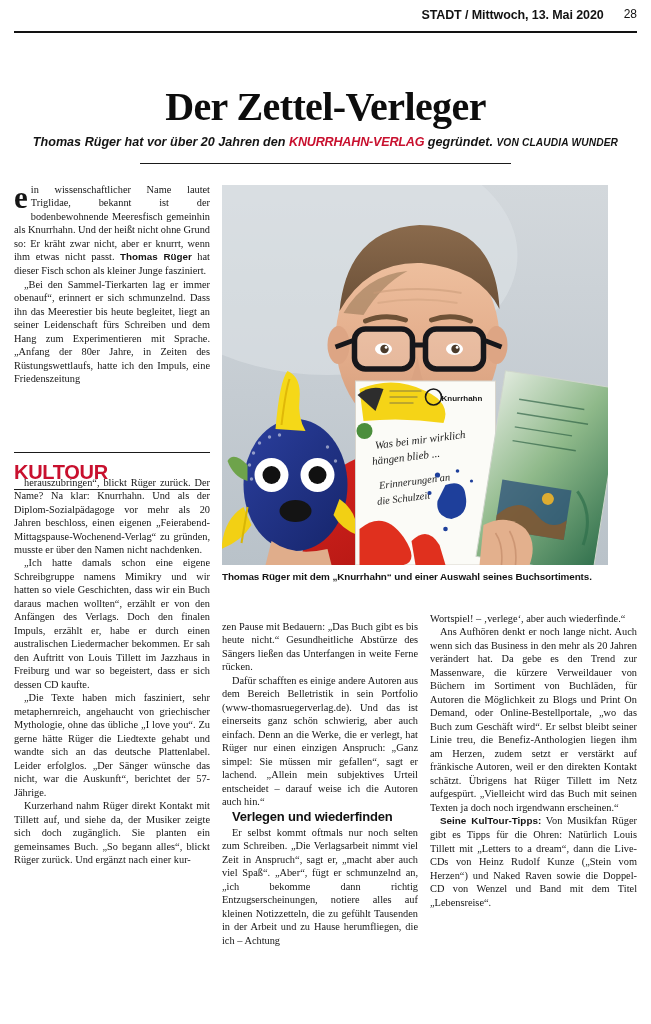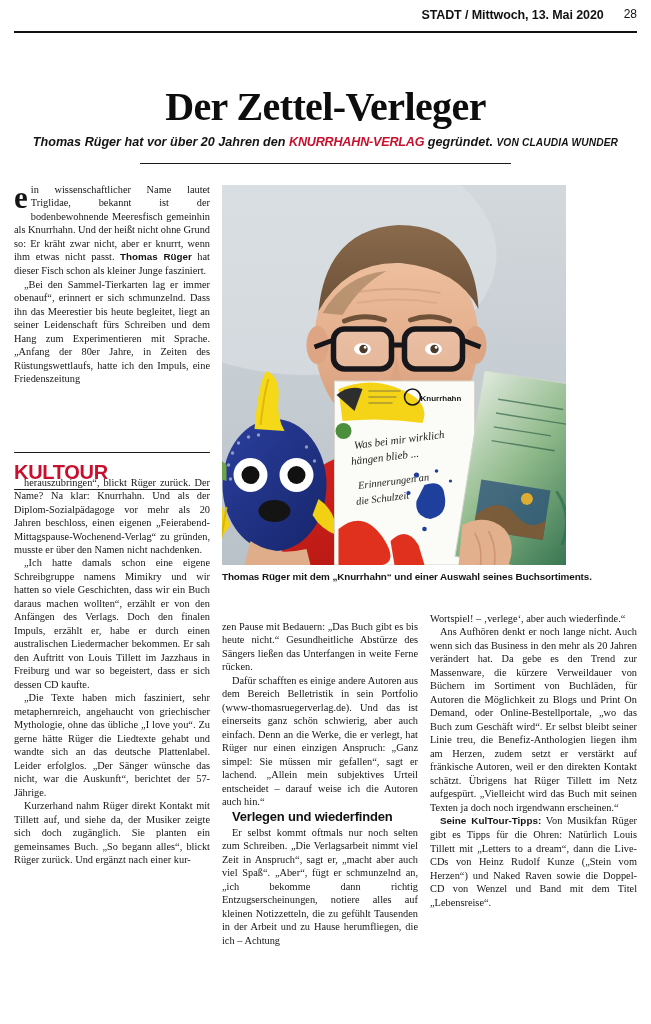--- a/index.html
+++ b/index.html
@@ -152,21 +152,21 @@
   .tips-lead {
     font-family: "Liberation Sans", sans-serif;
     font-weight: 700;
     font-size: 9.9px;
   }
 
   
   .photo {
     position: absolute;
     left: 222px; top: 185px;
-    width: 344px; height: 380px;
+    width: 386px; height: 380px;
     overflow: hidden;
     background: #7dd3fc;
   }
   .photo svg { display: block; width: 100%; height: 100%; }
   .photo-credit {
     position: absolute;
     right: 1px; top: 300px;
     transform-origin: right top;
     transform: rotate(-90deg) translate(-2px, 0);
     font-family: "Liberation Sans", sans-serif;

